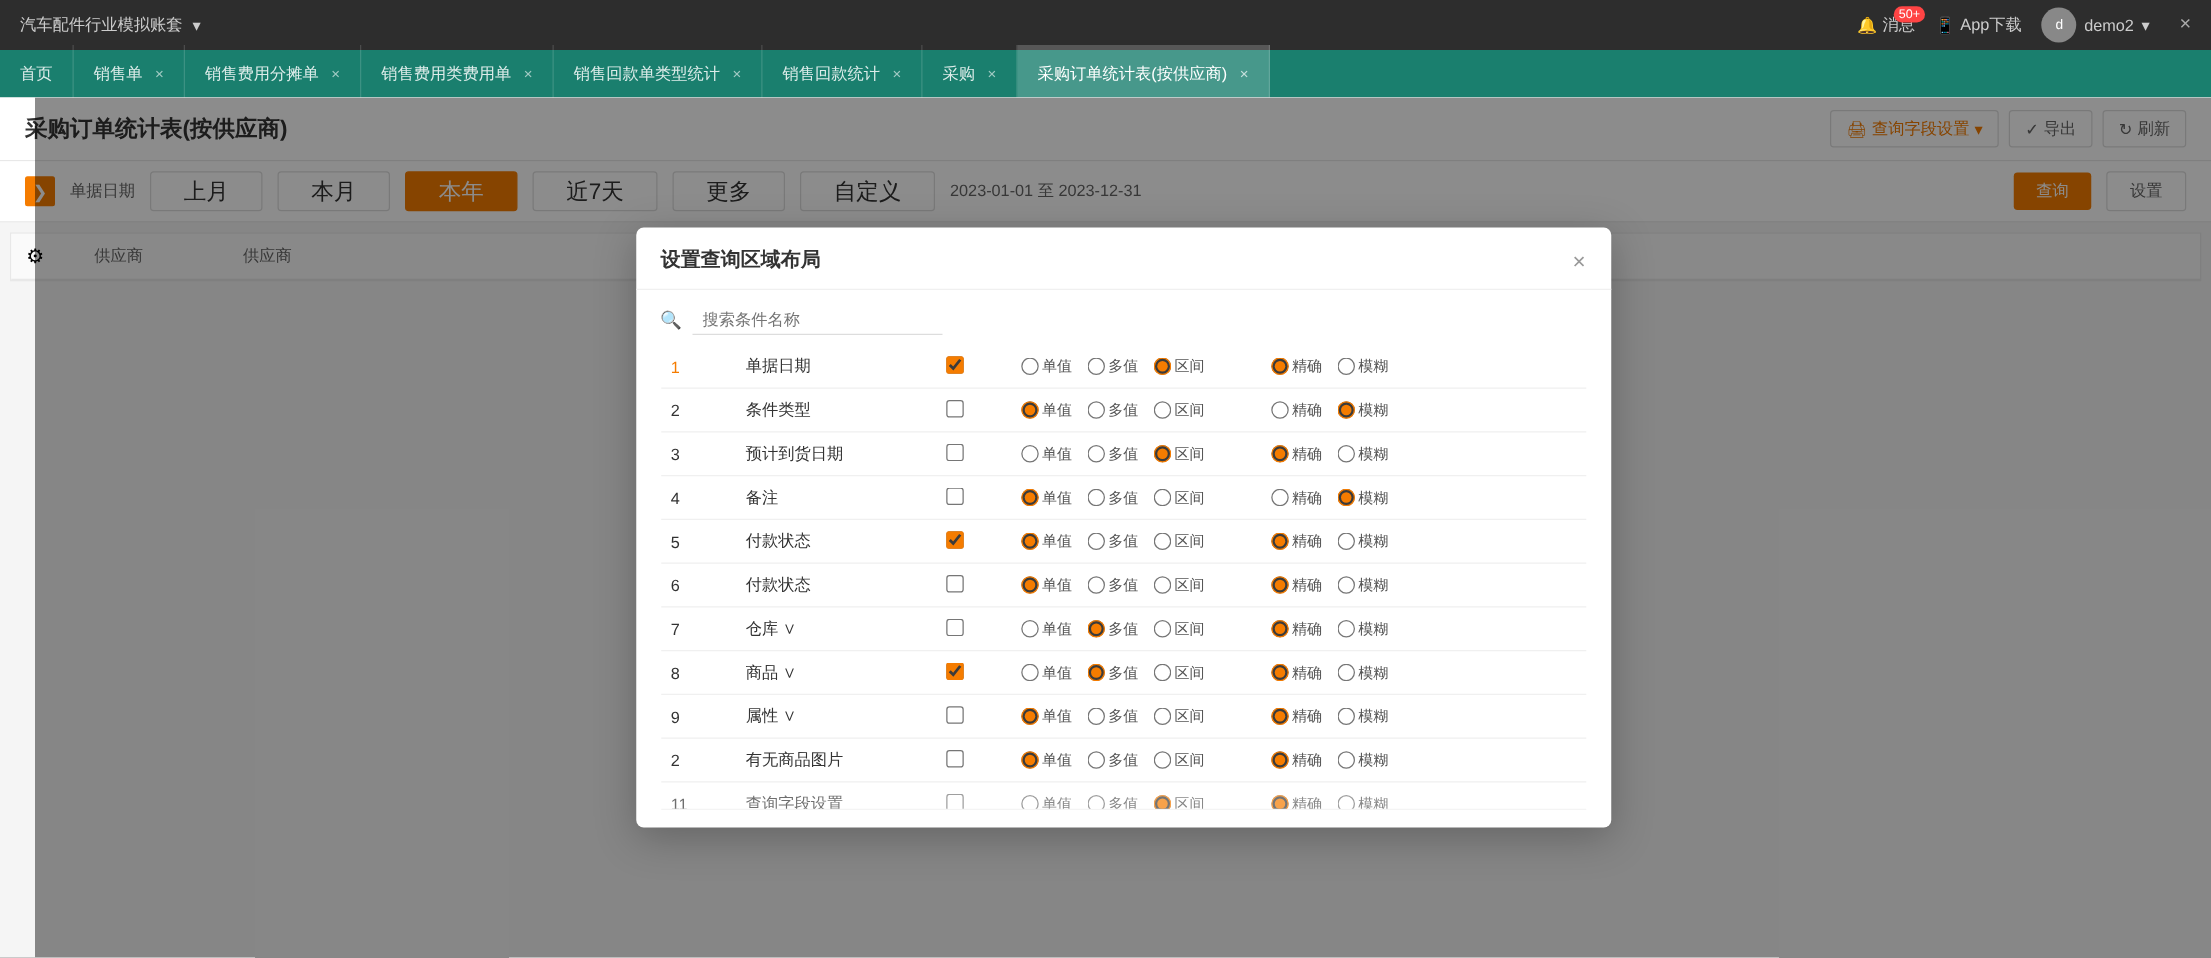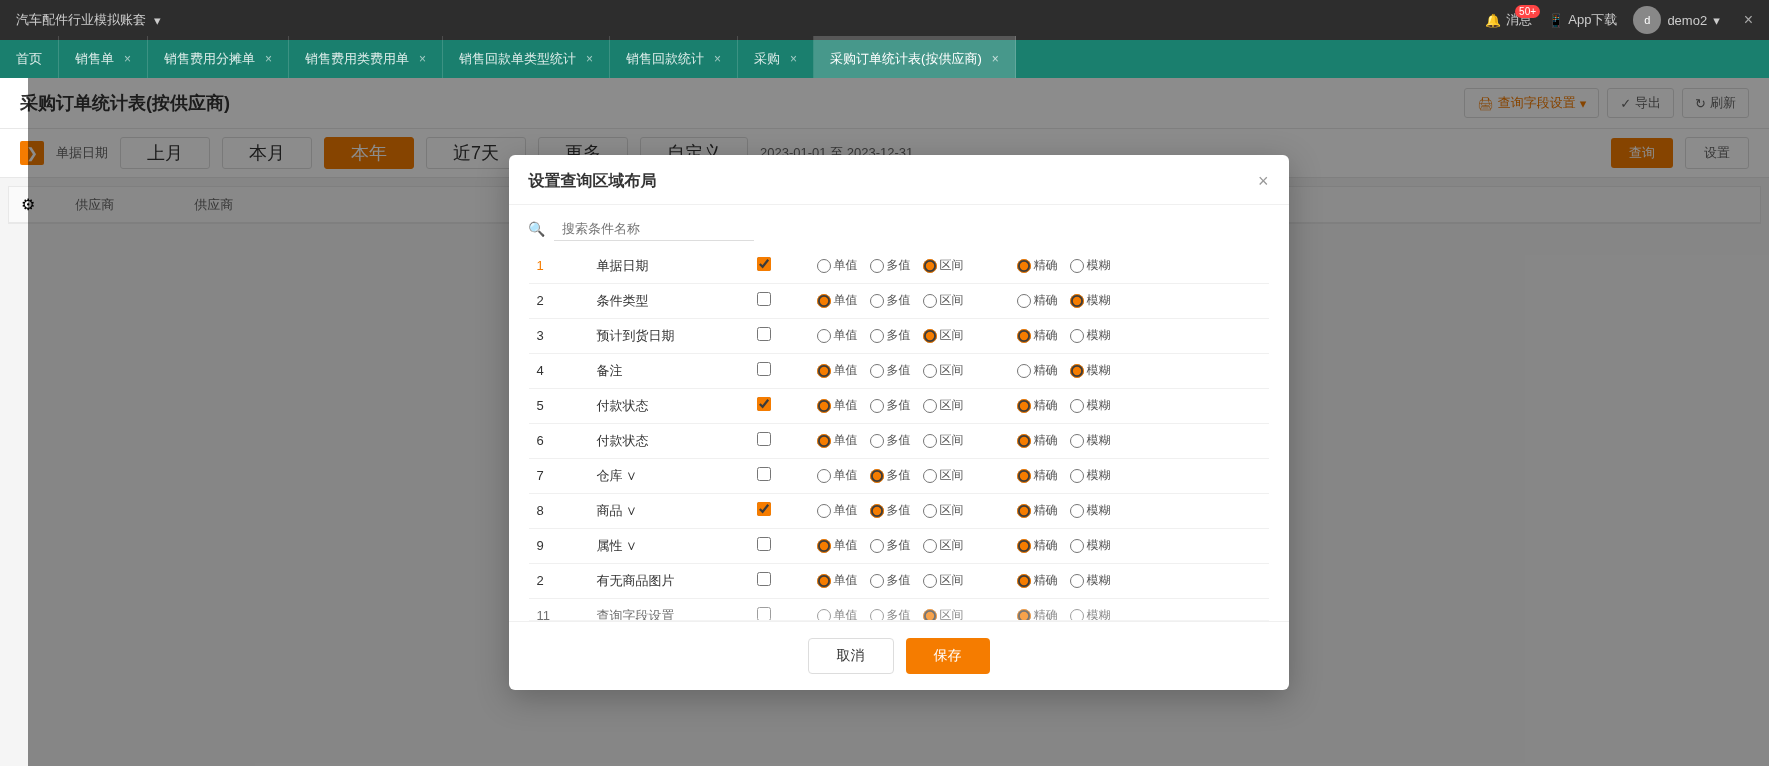--- a/index.html
+++ b/index.html
@@ -918,21 +918,17 @@
               <label class="radio-item">
                   <input type="radio" class="radio-input" name="match11" style="">
                   <span>模糊</span>
                 </label>
             </div>
           </div>
         </div>
 
       </div>
 
-      <div class="dialog-footer">
-        <button class="btn-cancel">取消</button>
-        <button class="btn-save">保存</button>
-      </div>
 
     </div>
   </div>
 
 </div>
 
 </body></html>

